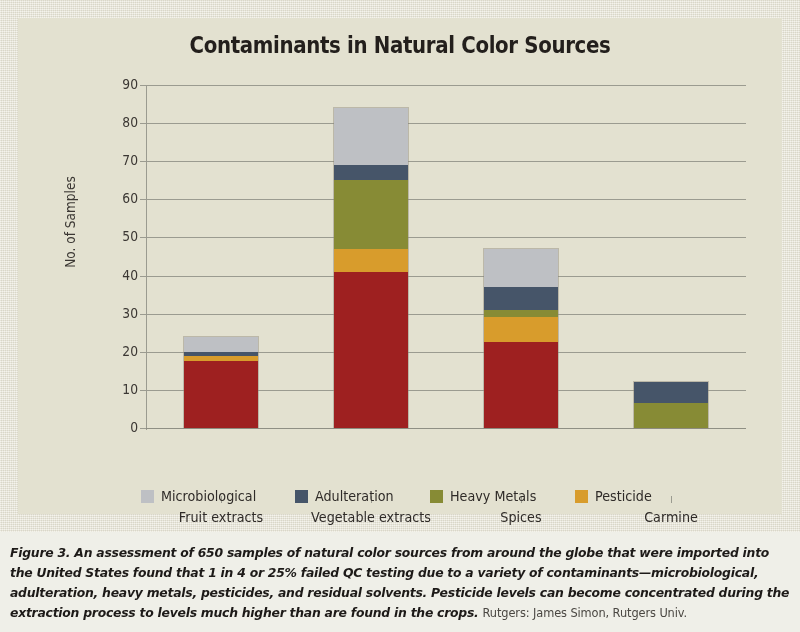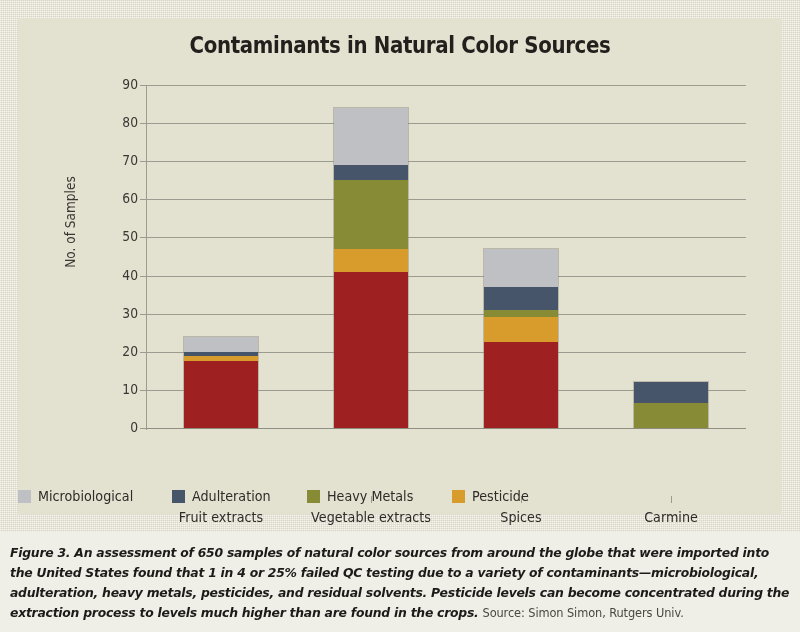--- a/index.html
+++ b/index.html
@@ -161,21 +161,21 @@
   }
   #x-labels-layer { position: absolute; left: 128px; top: 67px; width: 600px; height: 60px; padding-left: 12px; }
 
   
   #legend {
     position: absolute;
     left: 0;
     top: 470px;
     width: 764px;
     display: flex;
-    justify-content: flex-start;
+    justify-content: center;
     align-items: center;
     gap: 26px;
   }
   .legend-item {
     display: flex;
     align-items: center;
     gap: 7px;
   }
   .legend-swatch {
     width: 13px;
@@ -323,16 +323,16 @@
             <span class="legend-swatch" style="background: rgb(216, 156, 44);"></span>
             <span class="legend-label">Pesticide</span>
           </div>
         </div>
 
     </div>
   </div>
 
   <div id="caption">
     <span class="cap-main">Figure 3. An assessment of 650 samples of natural color sources from around the globe that were imported into the United States found that 1 in 4 or 25% failed QC testing due to a variety of contaminants—microbiological, adulteration, heavy metals, pesticides, and residual solvents. Pesticide levels can become concentrated during the extraction process to levels much higher than are found in the crops.</span>
-    <span class="cap-source">Source: Simon Simon, Rutgers Univ.</span>
+    <span class="cap-source">Rutgers: James Simon, Rutgers Univ.</span>
   </div>
 
 </div>
 
 </body></html>

